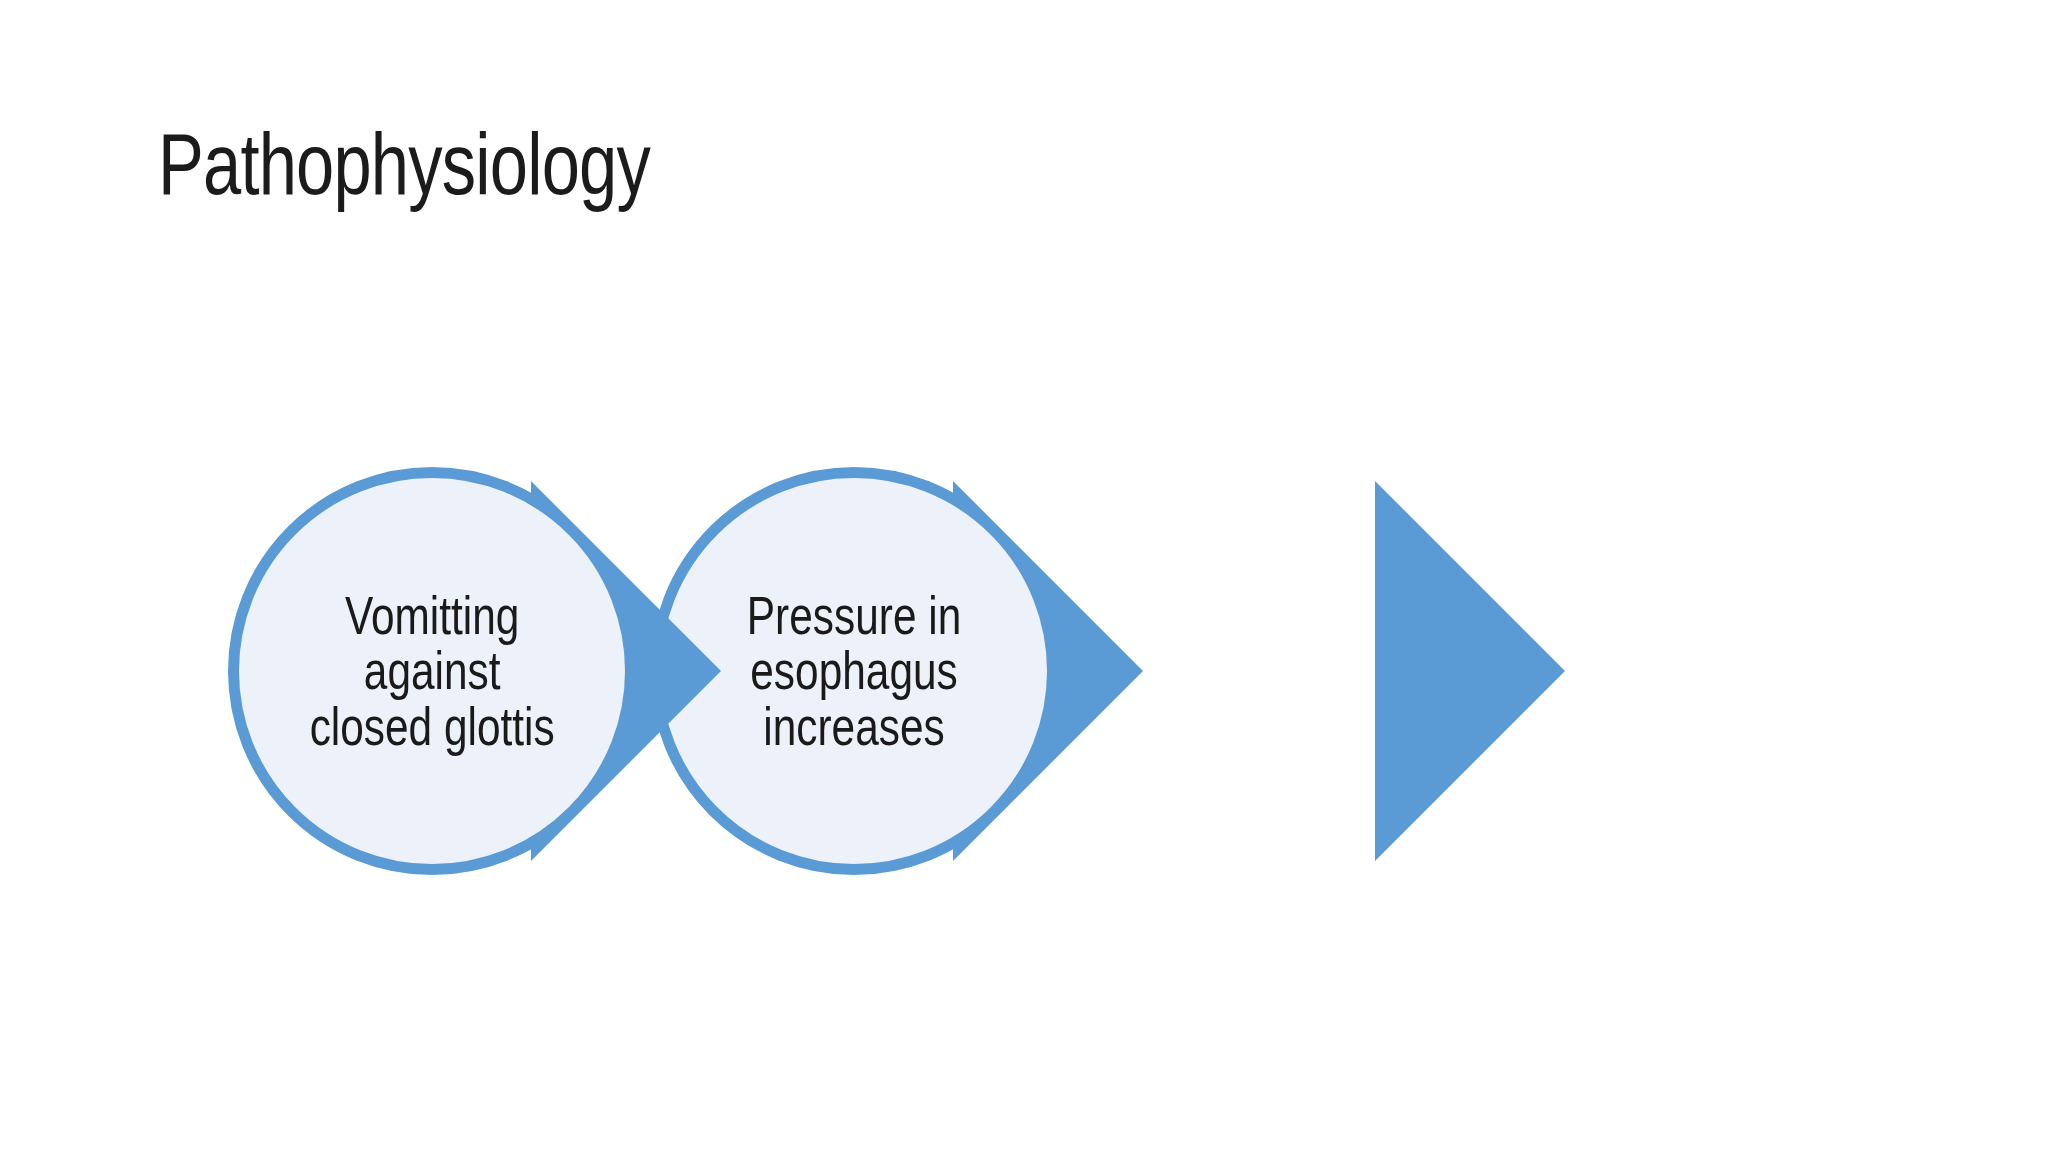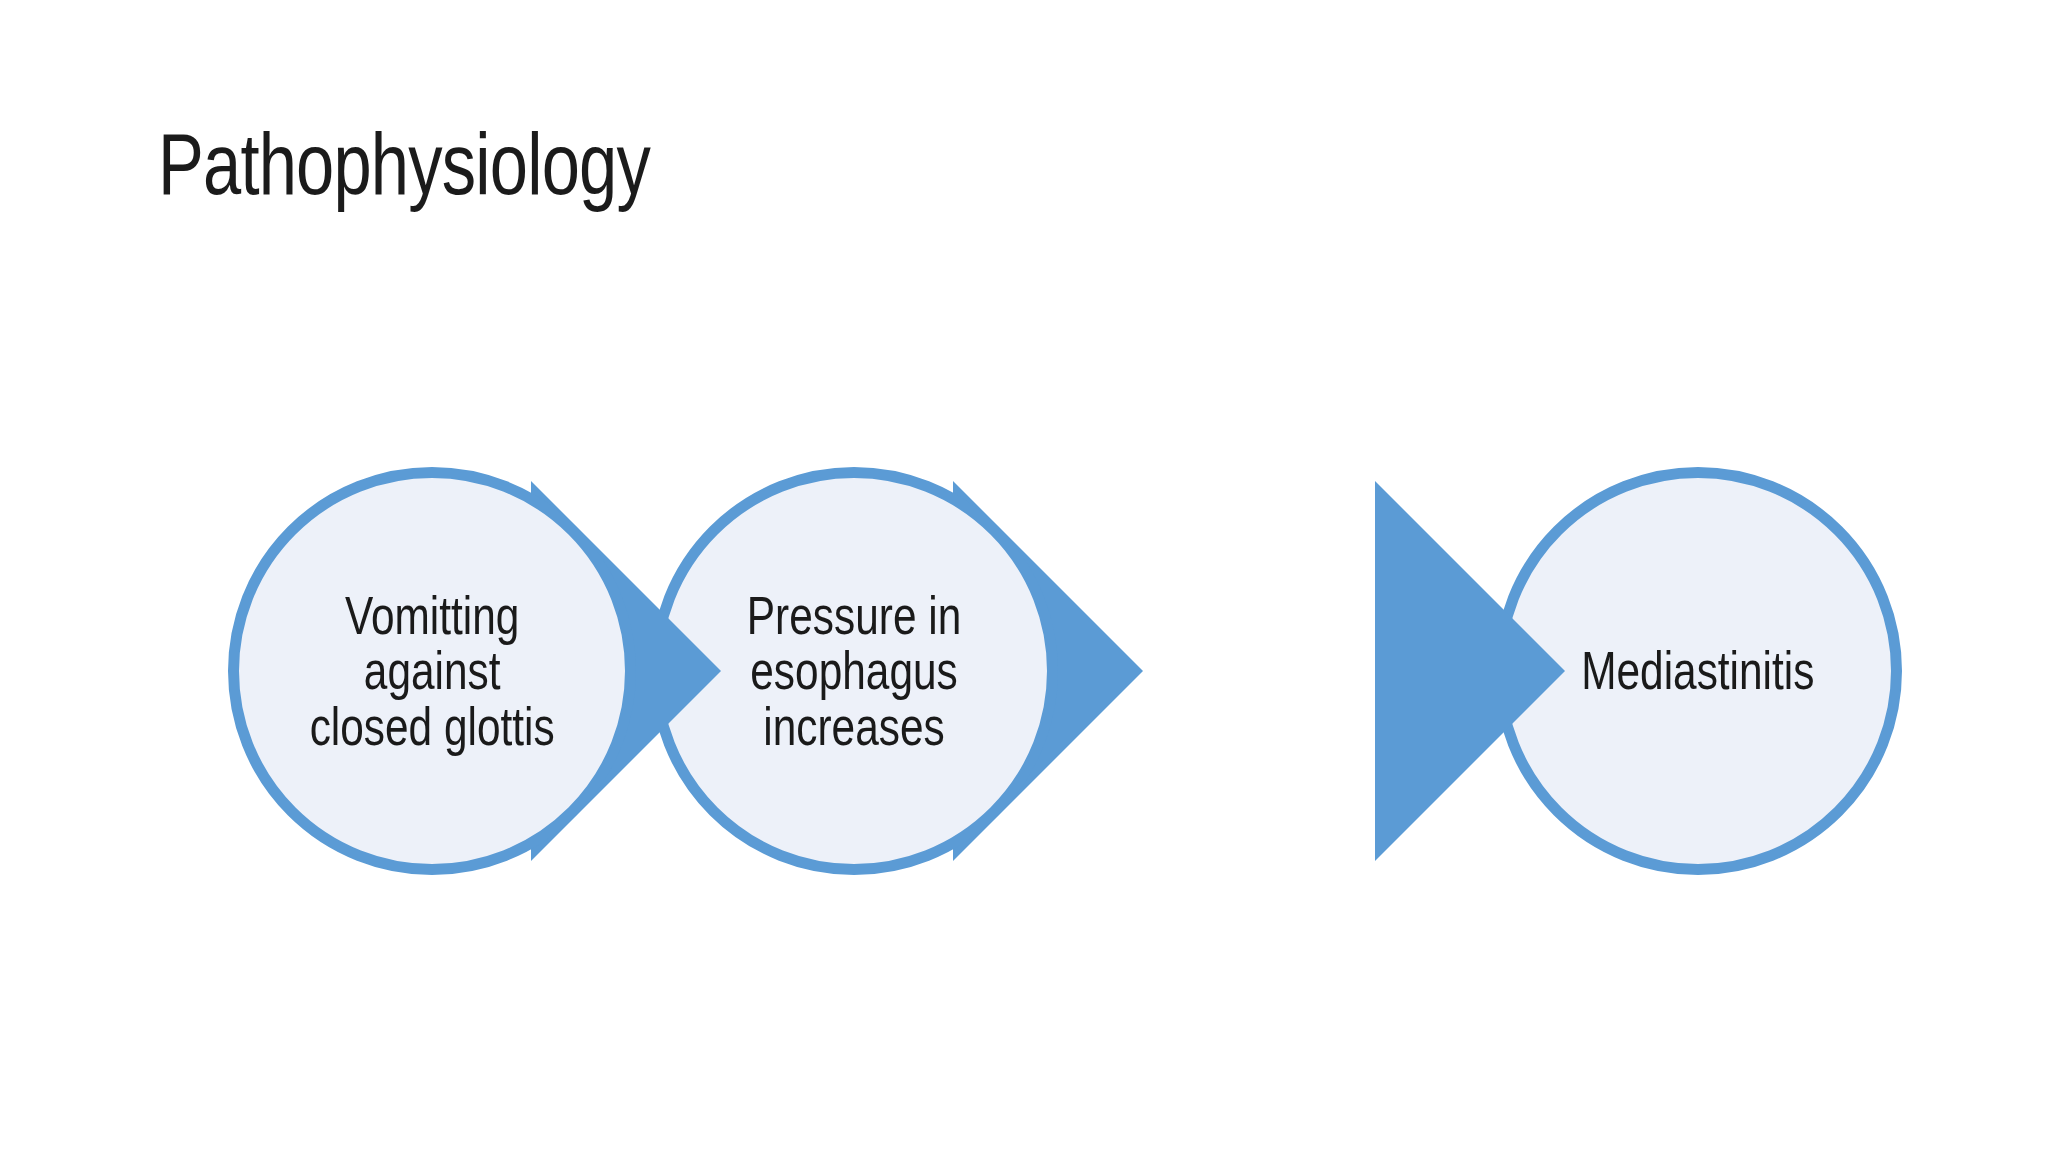--- a/index.html
+++ b/index.html
@@ -102,21 +102,15 @@
 
     <div class="step-circle circle-2">
       <div class="step-text">
         <div class="text-line">Pressure in</div>
         <div class="text-line">esophagus</div>
         <div class="text-line">increases</div>
       </div>
     </div>
 
 
-    <div class="step-circle circle-4">
-      <div class="step-text">
-        <div class="text-line">Mediastinitis</div>
-
-      </div>
-    </div>
 
   </div>
 </div>
 
 </body></html>

